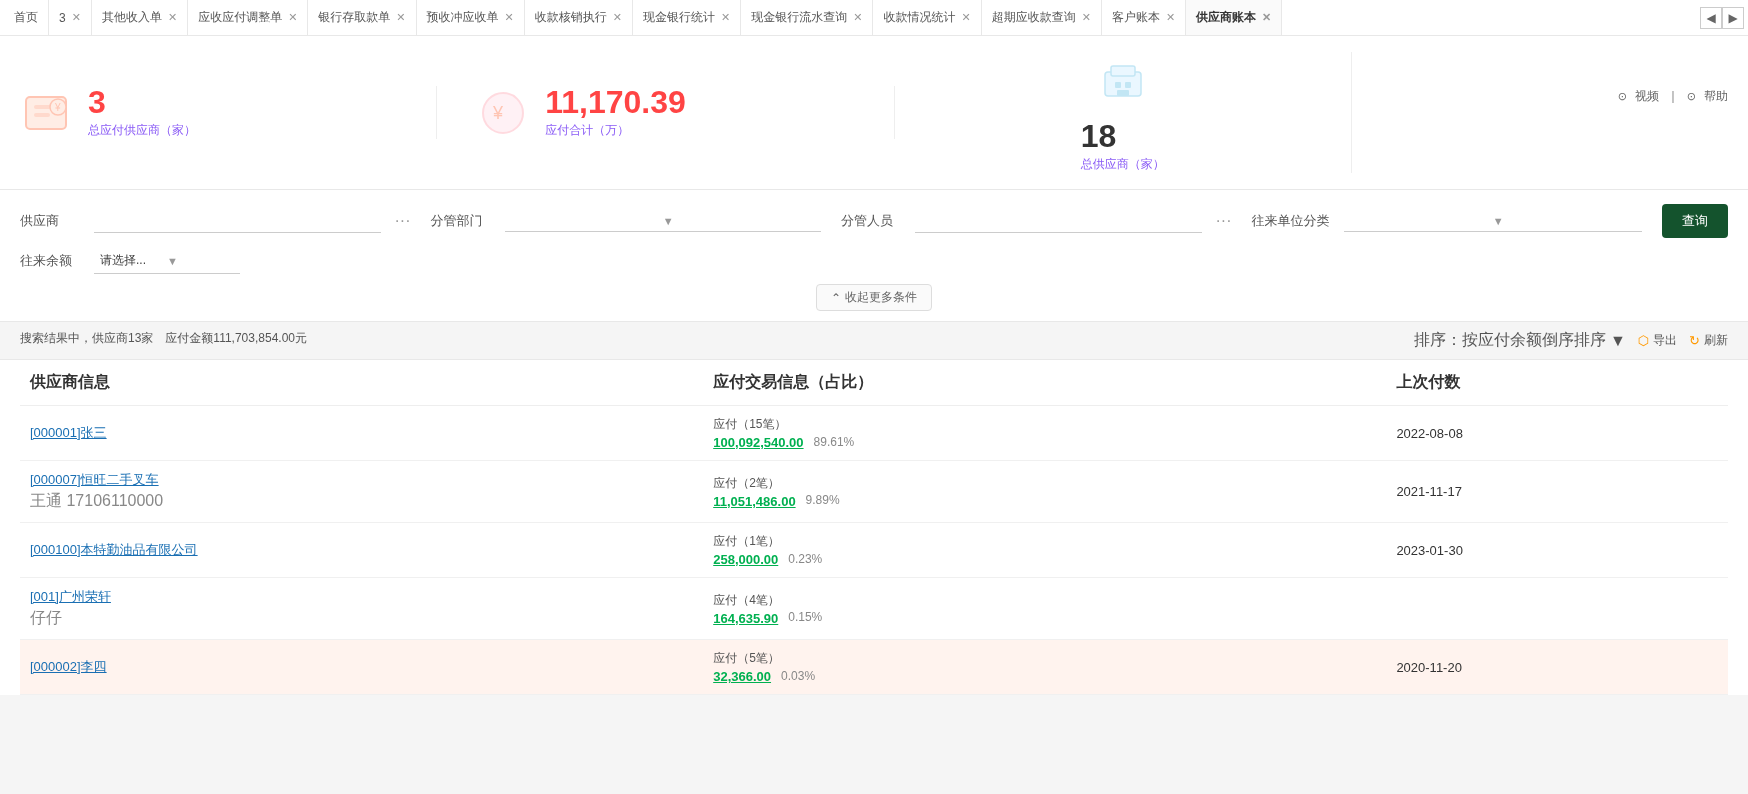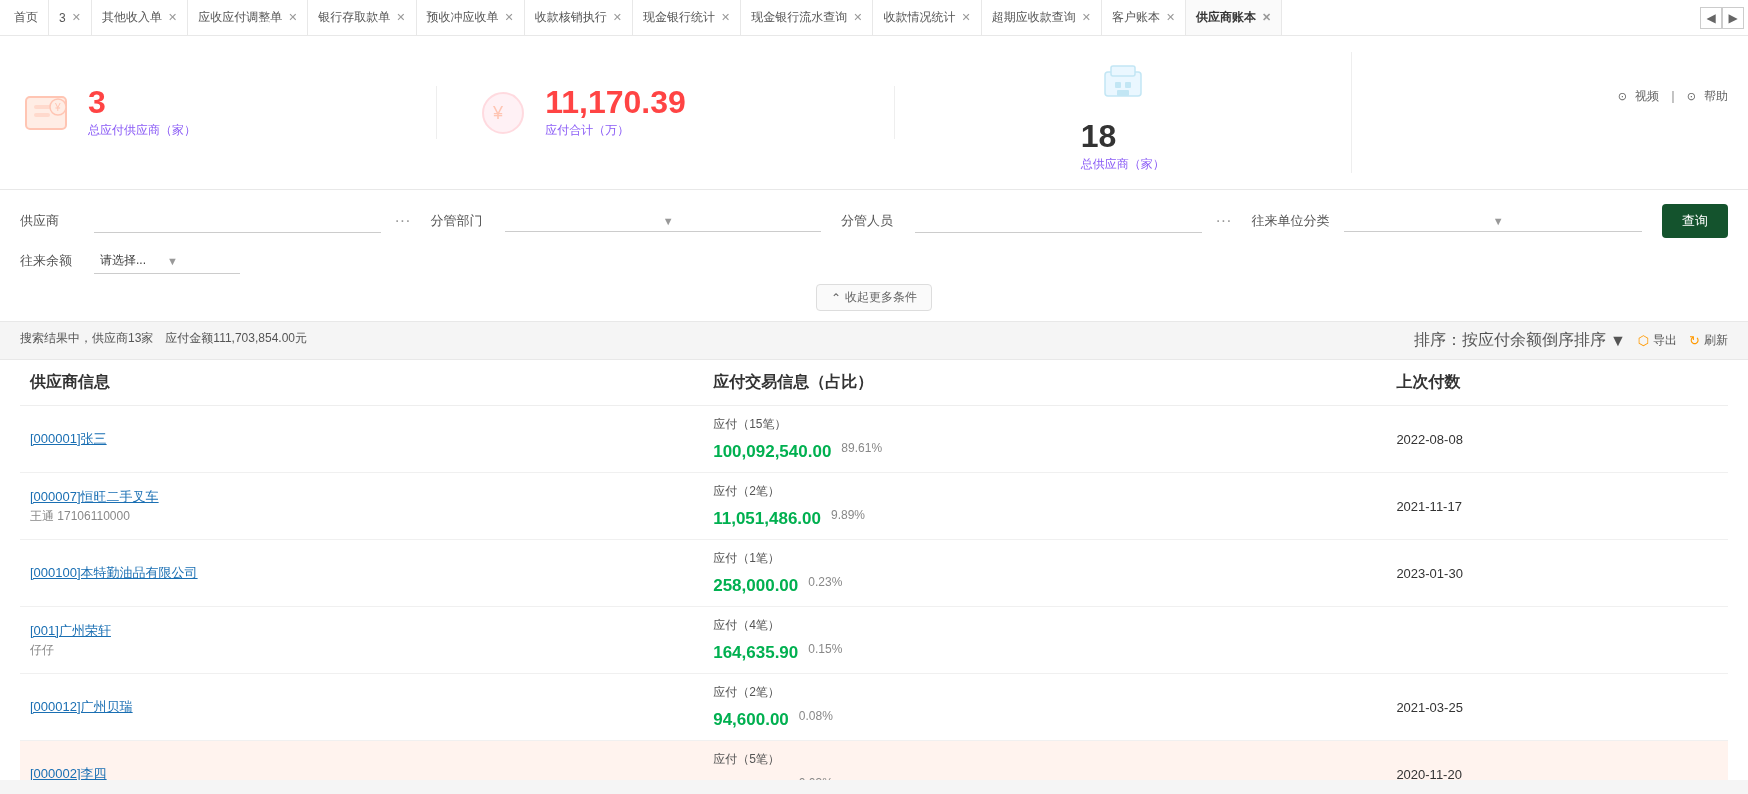--- a/index.html
+++ b/index.html
@@ -229,24 +229,24 @@
     }
     .data-table tr { border-bottom: 1px solid #f0f0f0; }
     .data-table tr.highlighted { background: #fff3ee; }
 
     .supplier-link {
       color: #1a6fb3;
       text-decoration: underline;
       cursor: pointer;
       font-size: 13px;
     }
-    .supplier-sub { font-size: 12px; color: #888; margin-top: 2px; }
+    .supplier-sub { font-size: 16px; color: #888; margin-top: 2px; }
 
     .payable-count { font-size: 12px; color: #555; }
-    .payable-amount { color: #00b050; font-size: 17px; font-weight: bold; display: block; margin-top: 9px; cursor: pointer; }
+    .payable-amount { color: #00b050; font-size: 13px; font-weight: bold; display: block; margin-top: 2px; text-decoration: underline; cursor: pointer; }
     .payable-pct { color: #888; font-size: 12px; margin-left: 10px; }
 
     .date-cell { color: #555; font-size: 13px; }
 
     
     .table-wrapper { max-height: 420px; overflow-y: auto; }
     .table-wrapper::-webkit-scrollbar { width: 6px; }
     .table-wrapper::-webkit-scrollbar-thumb { background: #ddd; border-radius: 3px; }
 
     
@@ -483,31 +483,20 @@
             <td><a class="supplier-link">[001]广州荣轩</a><div class="supplier-sub">仔仔</div></td>
             <td>
               <div class="payable-count">应付（4笔）</div>
               <div style="display: flex; align-items: center;">
                 <span class="payable-amount">164,635.90</span>
                 <span class="payable-pct">0.15%</span>
               </div>
             </td>
             <td class="date-cell"></td>
           </tr>
-          <tr>
-            <td><a class="supplier-link">[000012]广州贝瑞</a></td>
-            <td>
-              <div class="payable-count">应付（2笔）</div>
-              <div style="display: flex; align-items: center;">
-                <span class="payable-amount">94,600.00</span>
-                <span class="payable-pct">0.08%</span>
-              </div>
-            </td>
-            <td class="date-cell">2021-03-25</td>
-          </tr>
           <tr class="highlighted">
             <td><a class="supplier-link">[000002]李四</a></td>
             <td>
               <div class="payable-count">应付（5笔）</div>
               <div style="display: flex; align-items: center;">
                 <span class="payable-amount">32,366.00</span>
                 <span class="payable-pct">0.03%</span>
               </div>
             </td>
             <td class="date-cell">2020-11-20</td>

